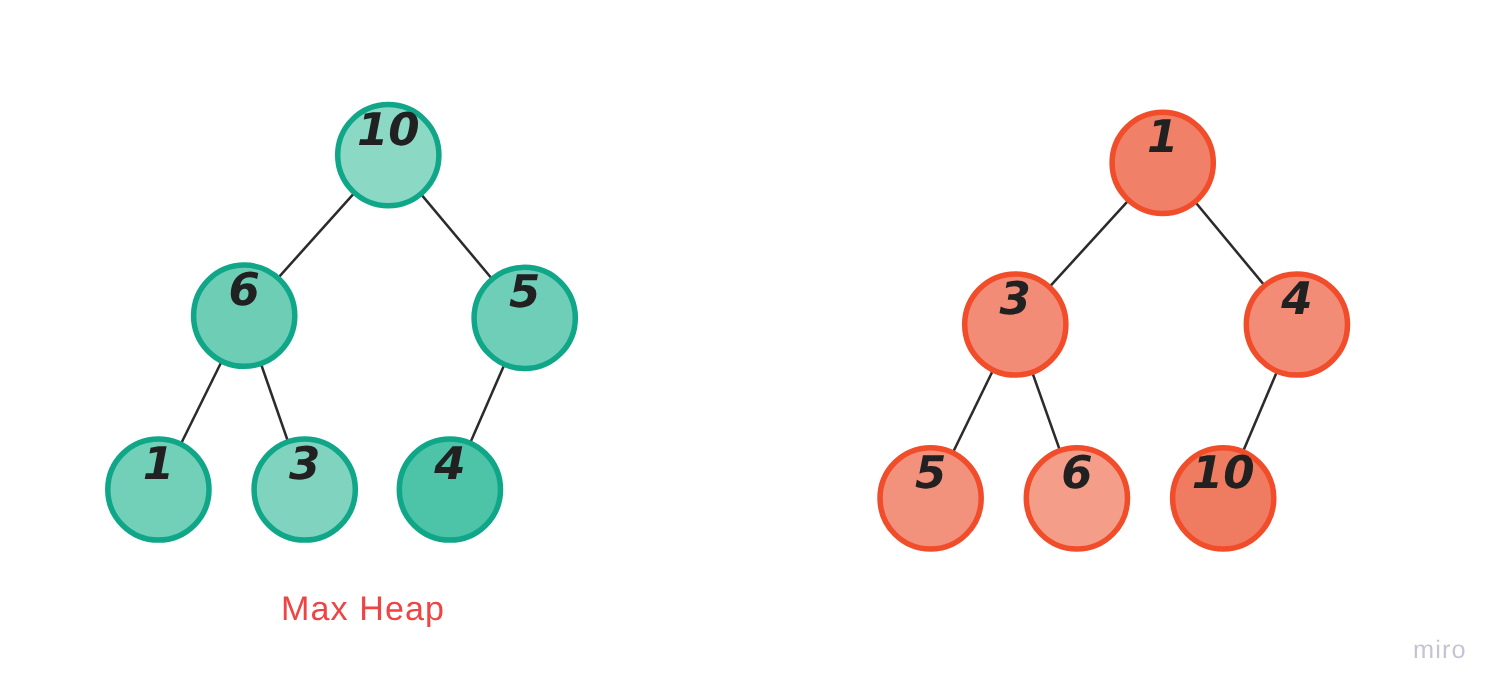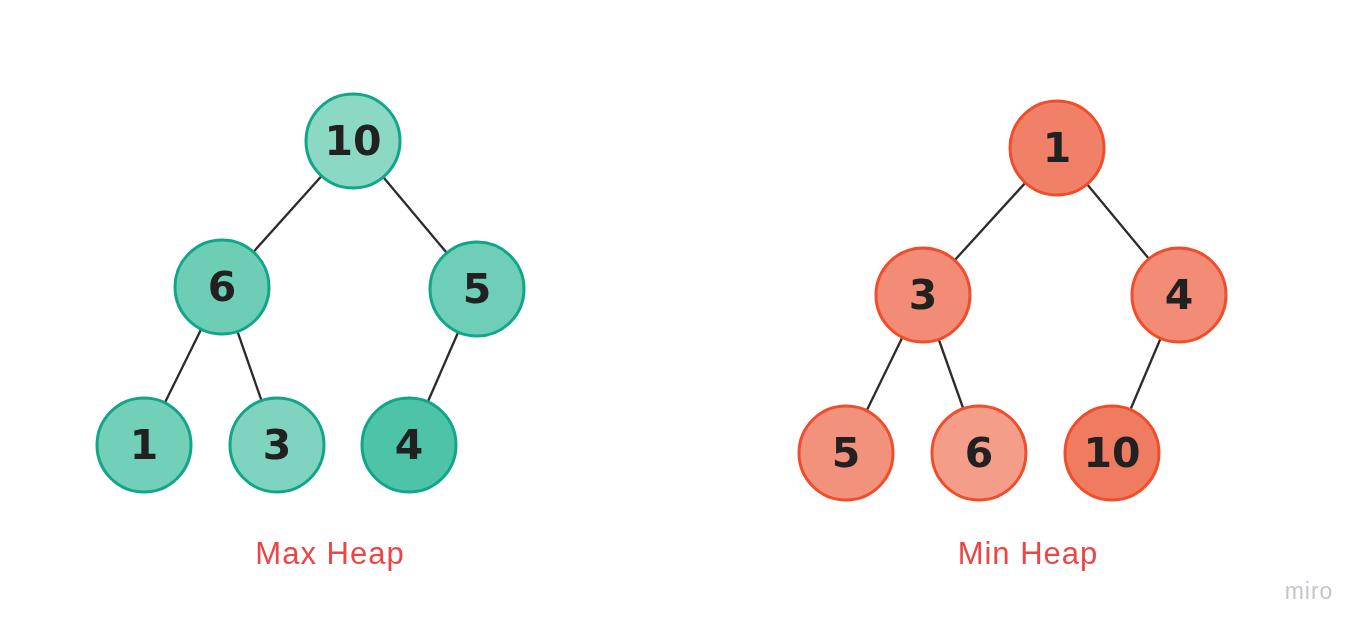--- a/index.html
+++ b/index.html
@@ -23,25 +23,26 @@
     height: 630px;
     z-index: 1;
   }
   .heap-node {
     position: absolute;
     z-index: 2;
     box-sizing: border-box;
     width: 97px;
     height: 97px;
     border-radius: 50%;
-    border: 3px solid #404040;
+    border: 5px solid #404040;
     display: flex;
-    align-items: center;
+    align-items: flex-start;
     justify-content: center;
     transform: translate(-50%, -50%);
+    font-style: italic;
   }
   .heap-node .node-value {
     font-family: "DejaVu Sans", "Liberation Sans", sans-serif;
     font-weight: 800;
     font-size: 41px;
     line-height: 1;
     color: #212121;
   }
   .tree-label {
     position: absolute;
@@ -78,21 +79,20 @@
       <line x1="477" y1="289" x2="409" y2="445" stroke="#2b2b2b" stroke-width="2.3"></line>
       <line x1="1057" y1="148" x2="923" y2="295" stroke="#2b2b2b" stroke-width="2.3"></line>
       <line x1="1057" y1="148" x2="1179" y2="295" stroke="#2b2b2b" stroke-width="2.3"></line>
       <line x1="923" y1="295" x2="846" y2="453" stroke="#2b2b2b" stroke-width="2.3"></line>
       <line x1="923" y1="295" x2="979" y2="453" stroke="#2b2b2b" stroke-width="2.3"></line>
       <line x1="1179" y1="295" x2="1112" y2="453" stroke="#2b2b2b" stroke-width="2.3"></line>
     </svg>
 
   <div class="tree-label" style="left: 330px; top: 554px;">Max Heap</div>
 
-  <div class="tree-label" style="left: 1028px; top: 554px;">Min Heap</div>
 
   <div class="watermark" style="left: 1309px; top: 591px; color: rgb(198, 196, 210);">miro</div>
 <div class="heap-node" style="left: 353px; top: 141px; background: rgb(139, 216, 197); border-color: rgb(16, 167, 137);">
       <span class="node-value">10</span>
     </div>
     <div class="heap-node" style="left: 222px; top: 287px; background: rgb(109, 205, 181); border-color: rgb(16, 167, 137);">
       <span class="node-value">6</span>
     </div>
     <div class="heap-node" style="left: 477px; top: 289px; background: rgb(111, 206, 183); border-color: rgb(16, 167, 137);">
       <span class="node-value">5</span>

